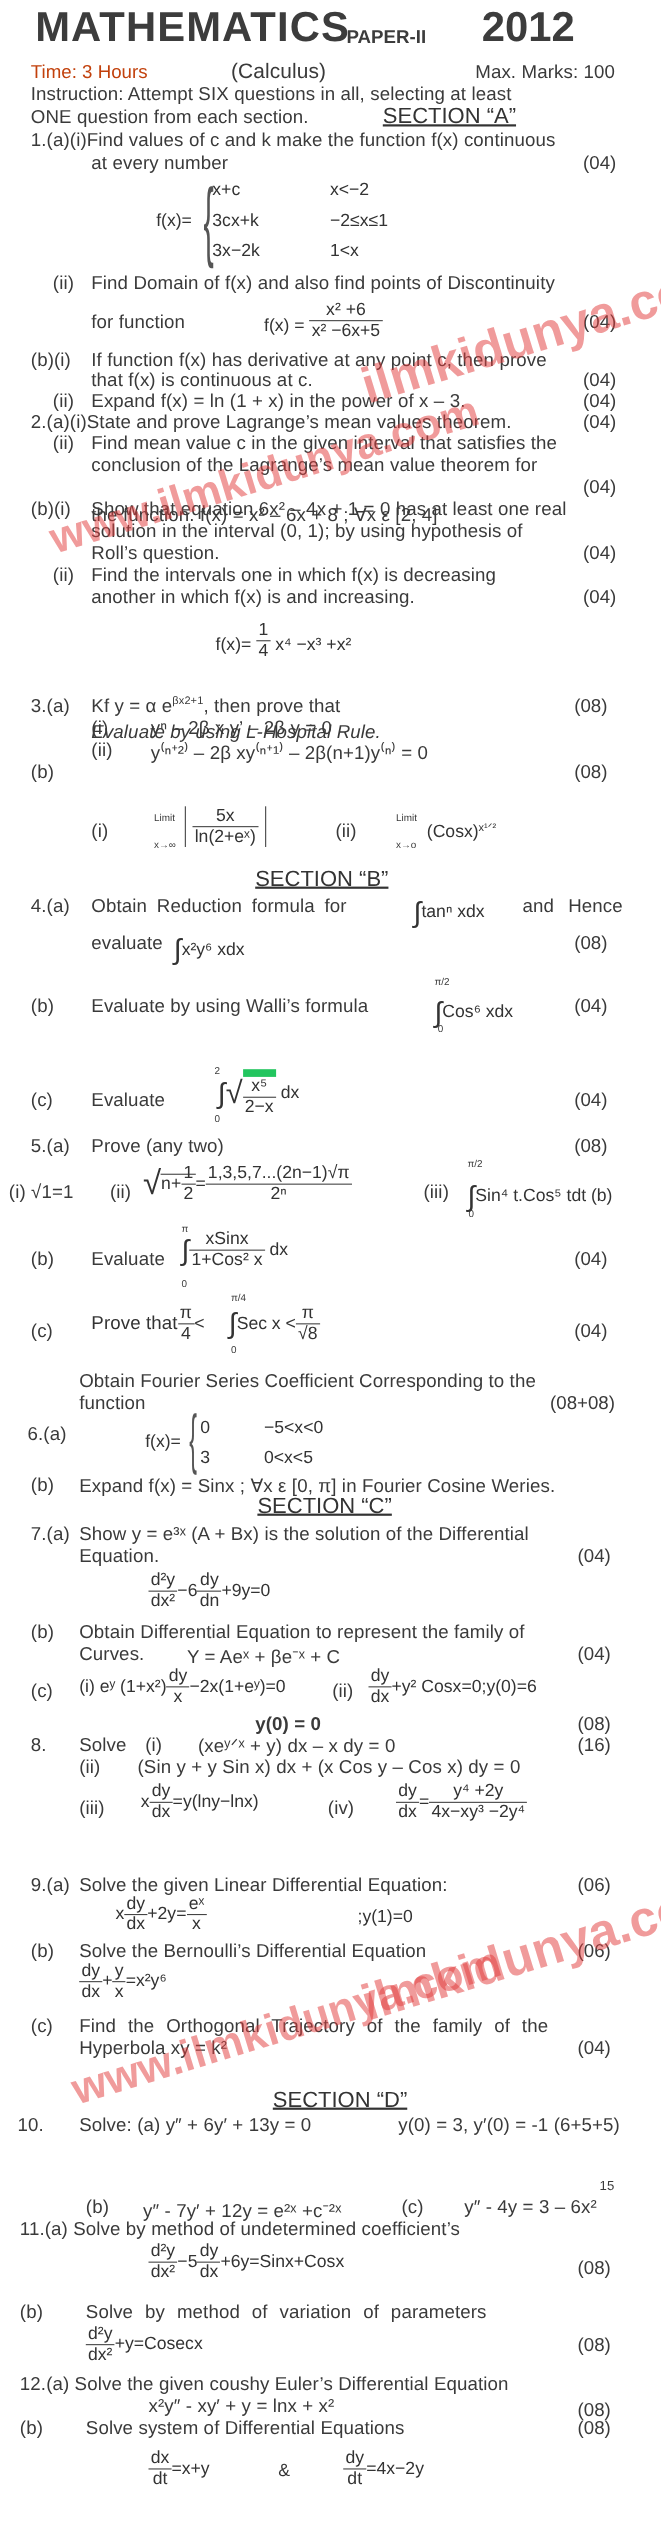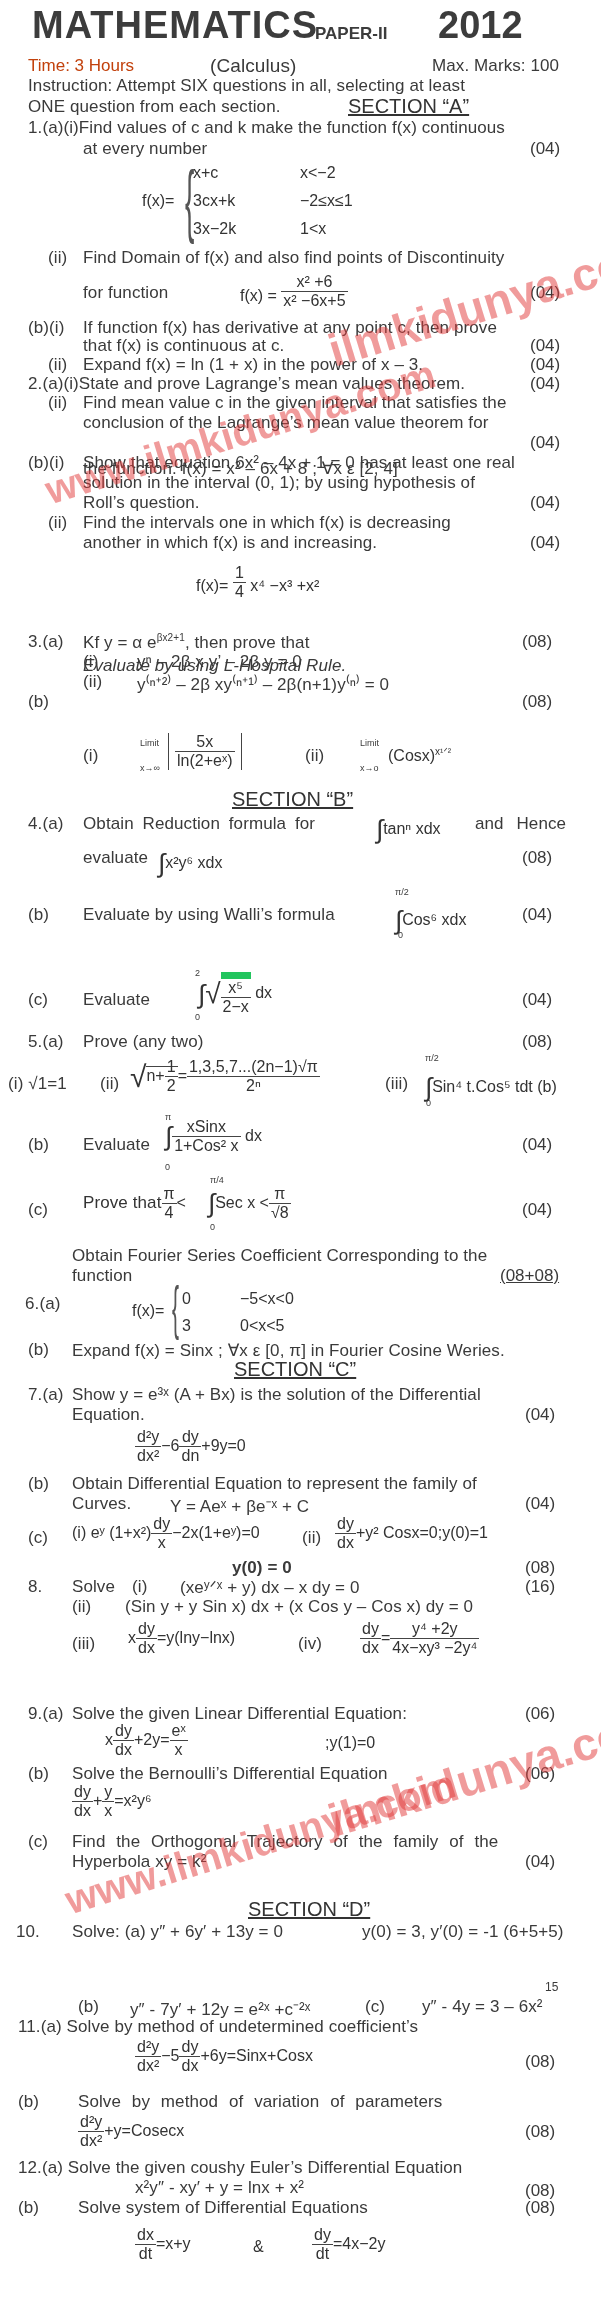--- a/index.html
+++ b/index.html
@@ -170,21 +170,21 @@
   <div class="abs small" style="left:210px;top:1175px;">π/4</div>
   <div class="abs small" style="left:210px;top:1222px;">0</div>
   <div class="abs m" style="left:208px;top:1185px;">
     <span class="int">∫</span><span>Sec x &lt;</span><span class="frac"><span class="n">π</span><span class="d">√8</span></span>
   </div>
   <div class="abs marks" style="left:522px;top:1200px;">(04)</div>
 
   <div class="abs t" style="left:25px;top:1246px;margin-top:48px;">6.(a)</div>
   <div class="abs t" style="left:72px;top:1246px;">Obtain Fourier Series Coefficient Corresponding to the</div>
   <div class="abs t" style="left:72px;top:1266px;">function</div>
-  <div class="abs marks" style="left:500px;top:1266px;text-decoration:underline;">(08+08)</div>
+  <div class="abs marks" style="left:500px;top:1266px;">(08+08)</div>
   <div class="abs m" style="left:132px;top:1302px;">f(x)=</div>
   <div class="abs" style="left:172px;top:1278px;font-size:60px;font-weight:100;line-height:60px;color:#555;transform:scaleX(0.35);transform-origin:left;">{</div>
   <div class="abs m" style="left:182px;top:1290px;">0</div>
   <div class="abs m" style="left:240px;top:1290px;">−5&lt;x&lt;0</div>
   <div class="abs m" style="left:182px;top:1317px;">3</div>
   <div class="abs m" style="left:240px;top:1317px;">0&lt;x&lt;5</div>
   <div class="abs t" style="left:28px;top:1340px;">(b)</div>
   <div class="abs t" style="left:72px;top:1340px;">Expand  f(x) = Sinx ; ∀x ε [0, π] in Fourier Cosine Weries.</div>
 
   <div class="abs sec" style="left:234px;top:1358px;">SECTION “C”</div>
@@ -201,21 +201,21 @@
   <div class="abs t" style="left:72px;top:1494px;">Curves.</div>
   <div class="abs t" style="left:170px;top:1494px;">Y = Aeˣ + βe⁻ˣ + C</div>
   <div class="abs marks" style="left:525px;top:1494px;">(04)</div>
 
   <div class="abs t" style="left:28px;top:1528px;">(c)</div>
   <div class="abs m" style="left:72px;top:1515px;">
     <span>(i) eʸ (1+x²)</span><span class="frac"><span class="n">dy</span><span class="d">x</span></span><span>−2x(1+eʸ)=0</span>
   </div>
   <div class="abs t" style="left:302px;top:1528px;">(ii)</div>
   <div class="abs m" style="left:335px;top:1515px;">
-    <span class="frac"><span class="n">dy</span><span class="d">dx</span></span><span>+y² Cosx=0;y(0)=1</span>
+    <span class="frac"><span class="n">dy</span><span class="d">dx</span></span><span>+y² Cosx=0;y(0)=6</span>
   </div>
   <div class="abs t" style="left:232px;top:1558px;font-weight:bold;">y(0) = 0</div>
   <div class="abs marks" style="left:525px;top:1558px;">(08)</div>
 
   <div class="abs t" style="left:28px;top:1577px;">8.</div>
   <div class="abs t" style="left:72px;top:1577px;">Solve</div>
   <div class="abs t" style="left:132px;top:1577px;">(i)</div>
   <div class="abs t" style="left:180px;top:1577px;">(xeʸᐟˣ + y) dx – x dy = 0</div>
   <div class="abs marks" style="left:525px;top:1577px;">(16)</div>
   <div class="abs t" style="left:72px;top:1597px;">(ii)</div>

